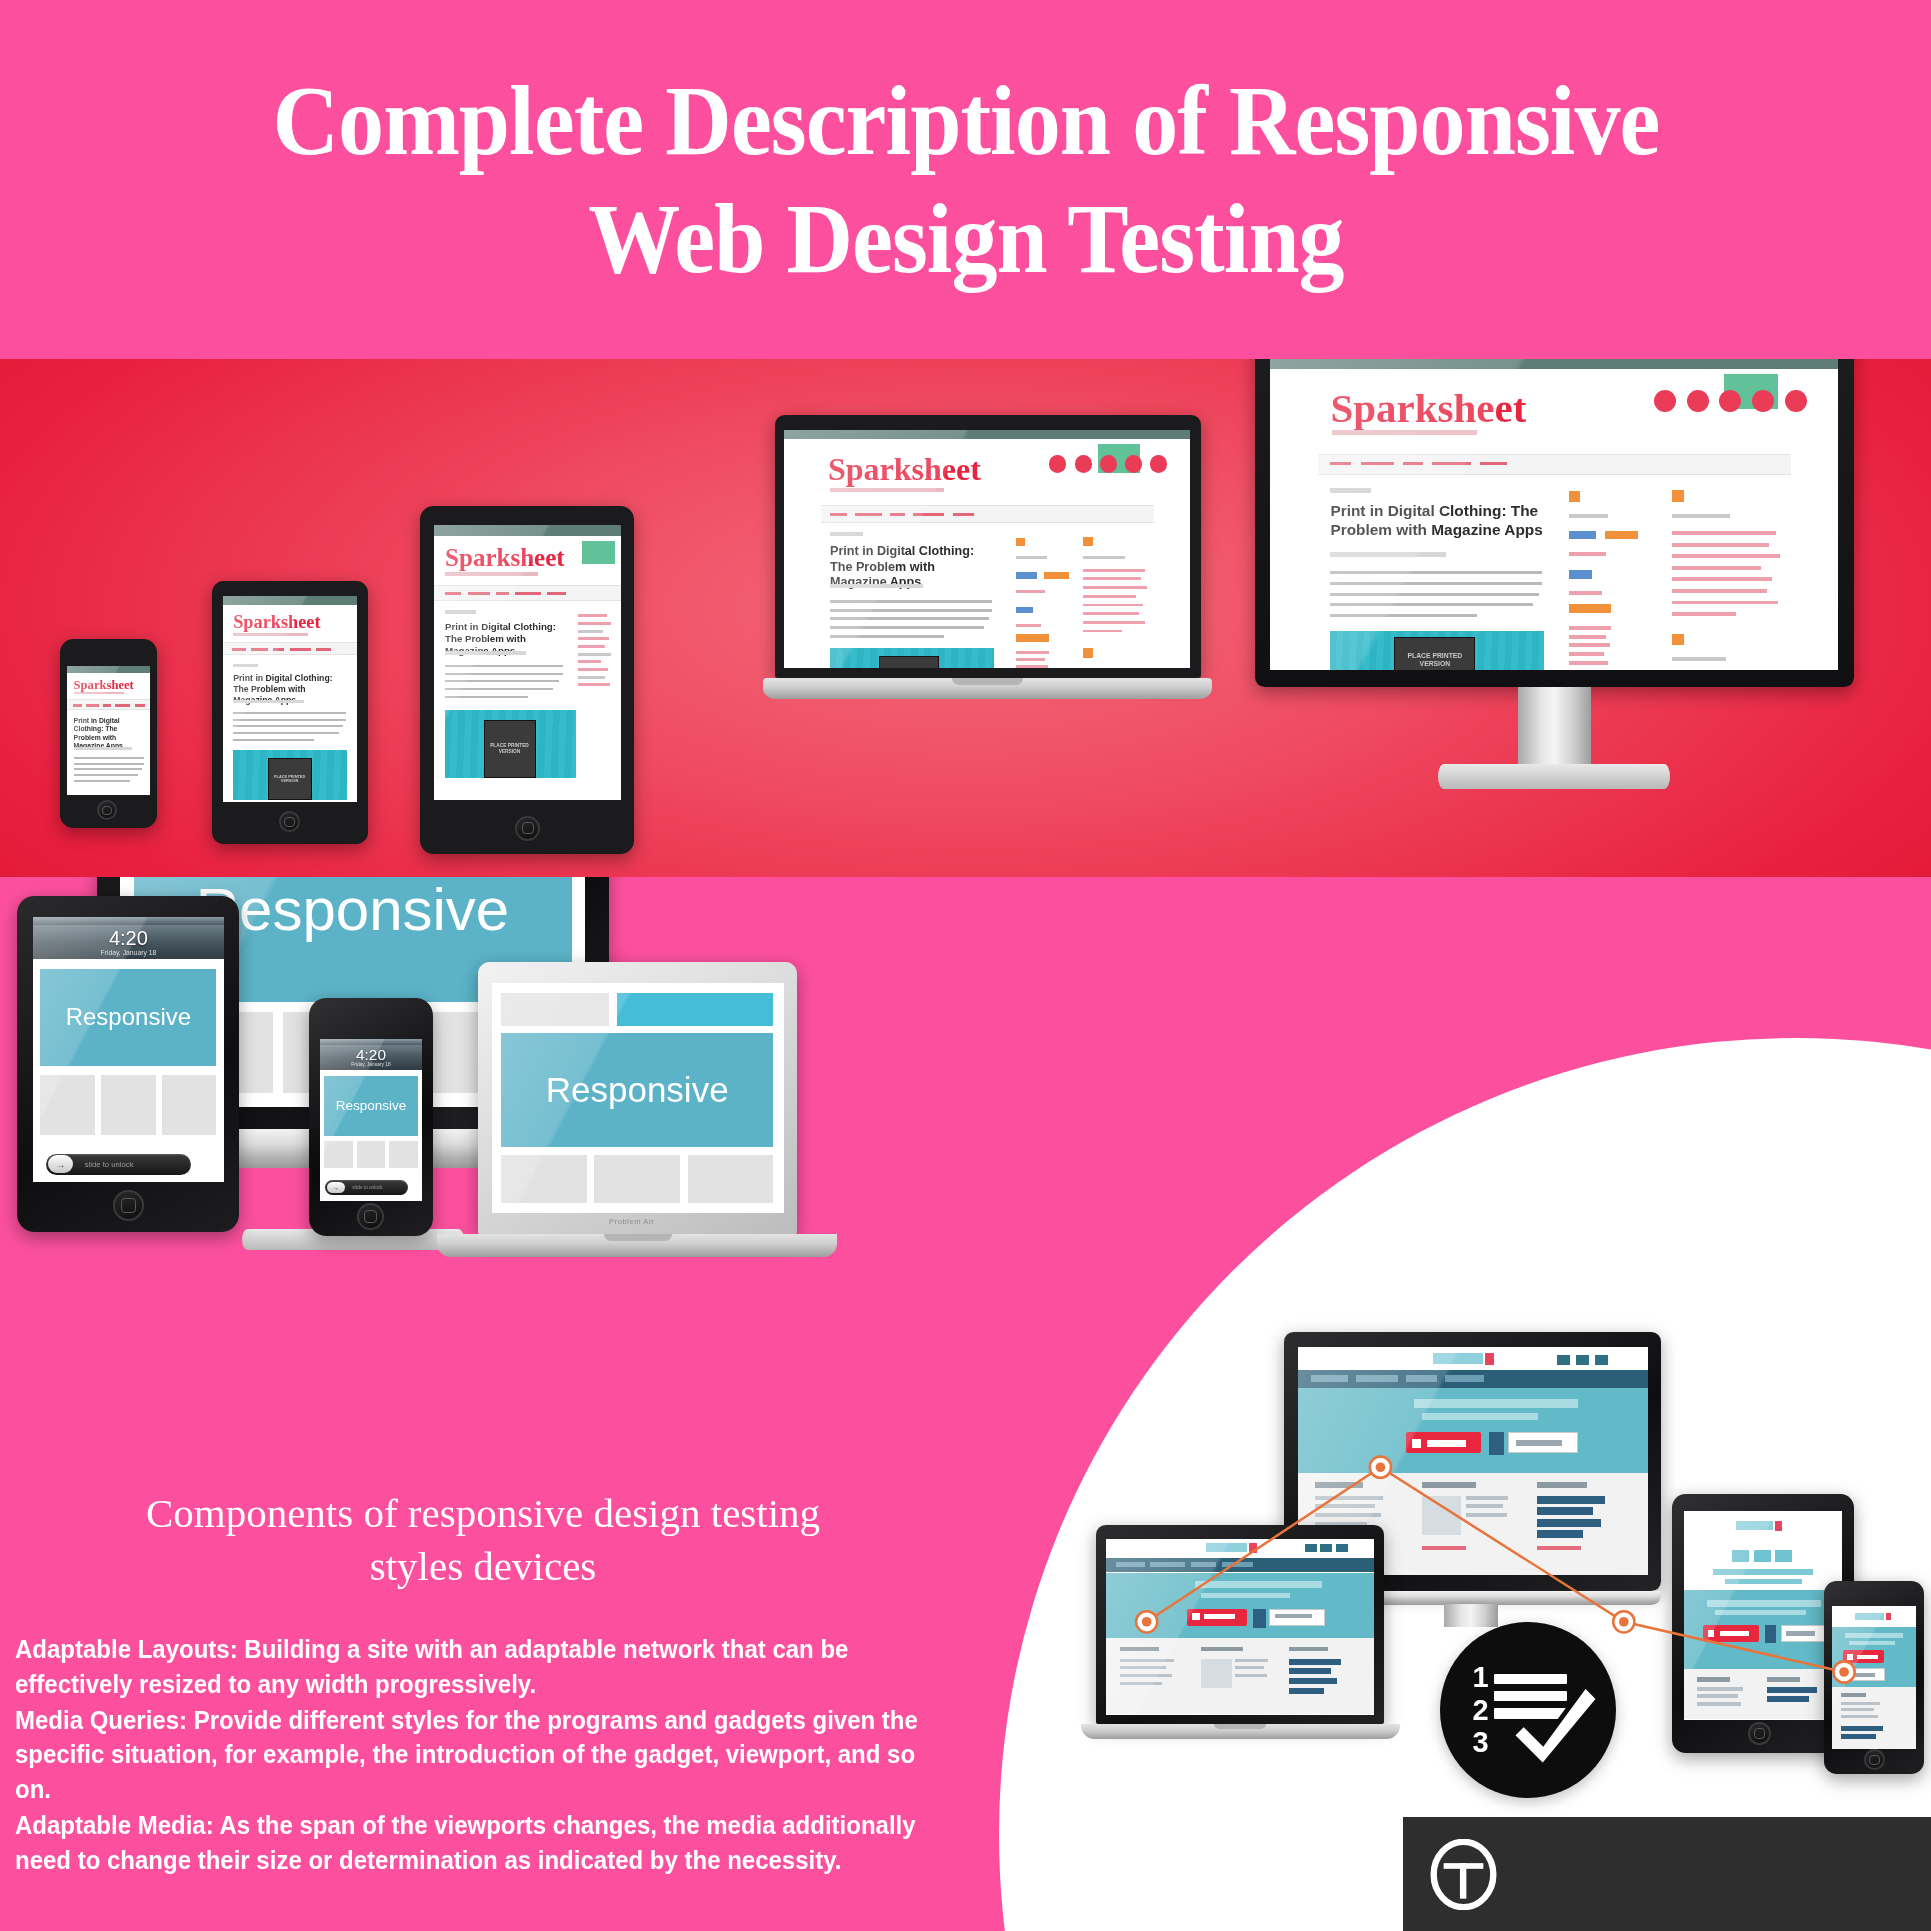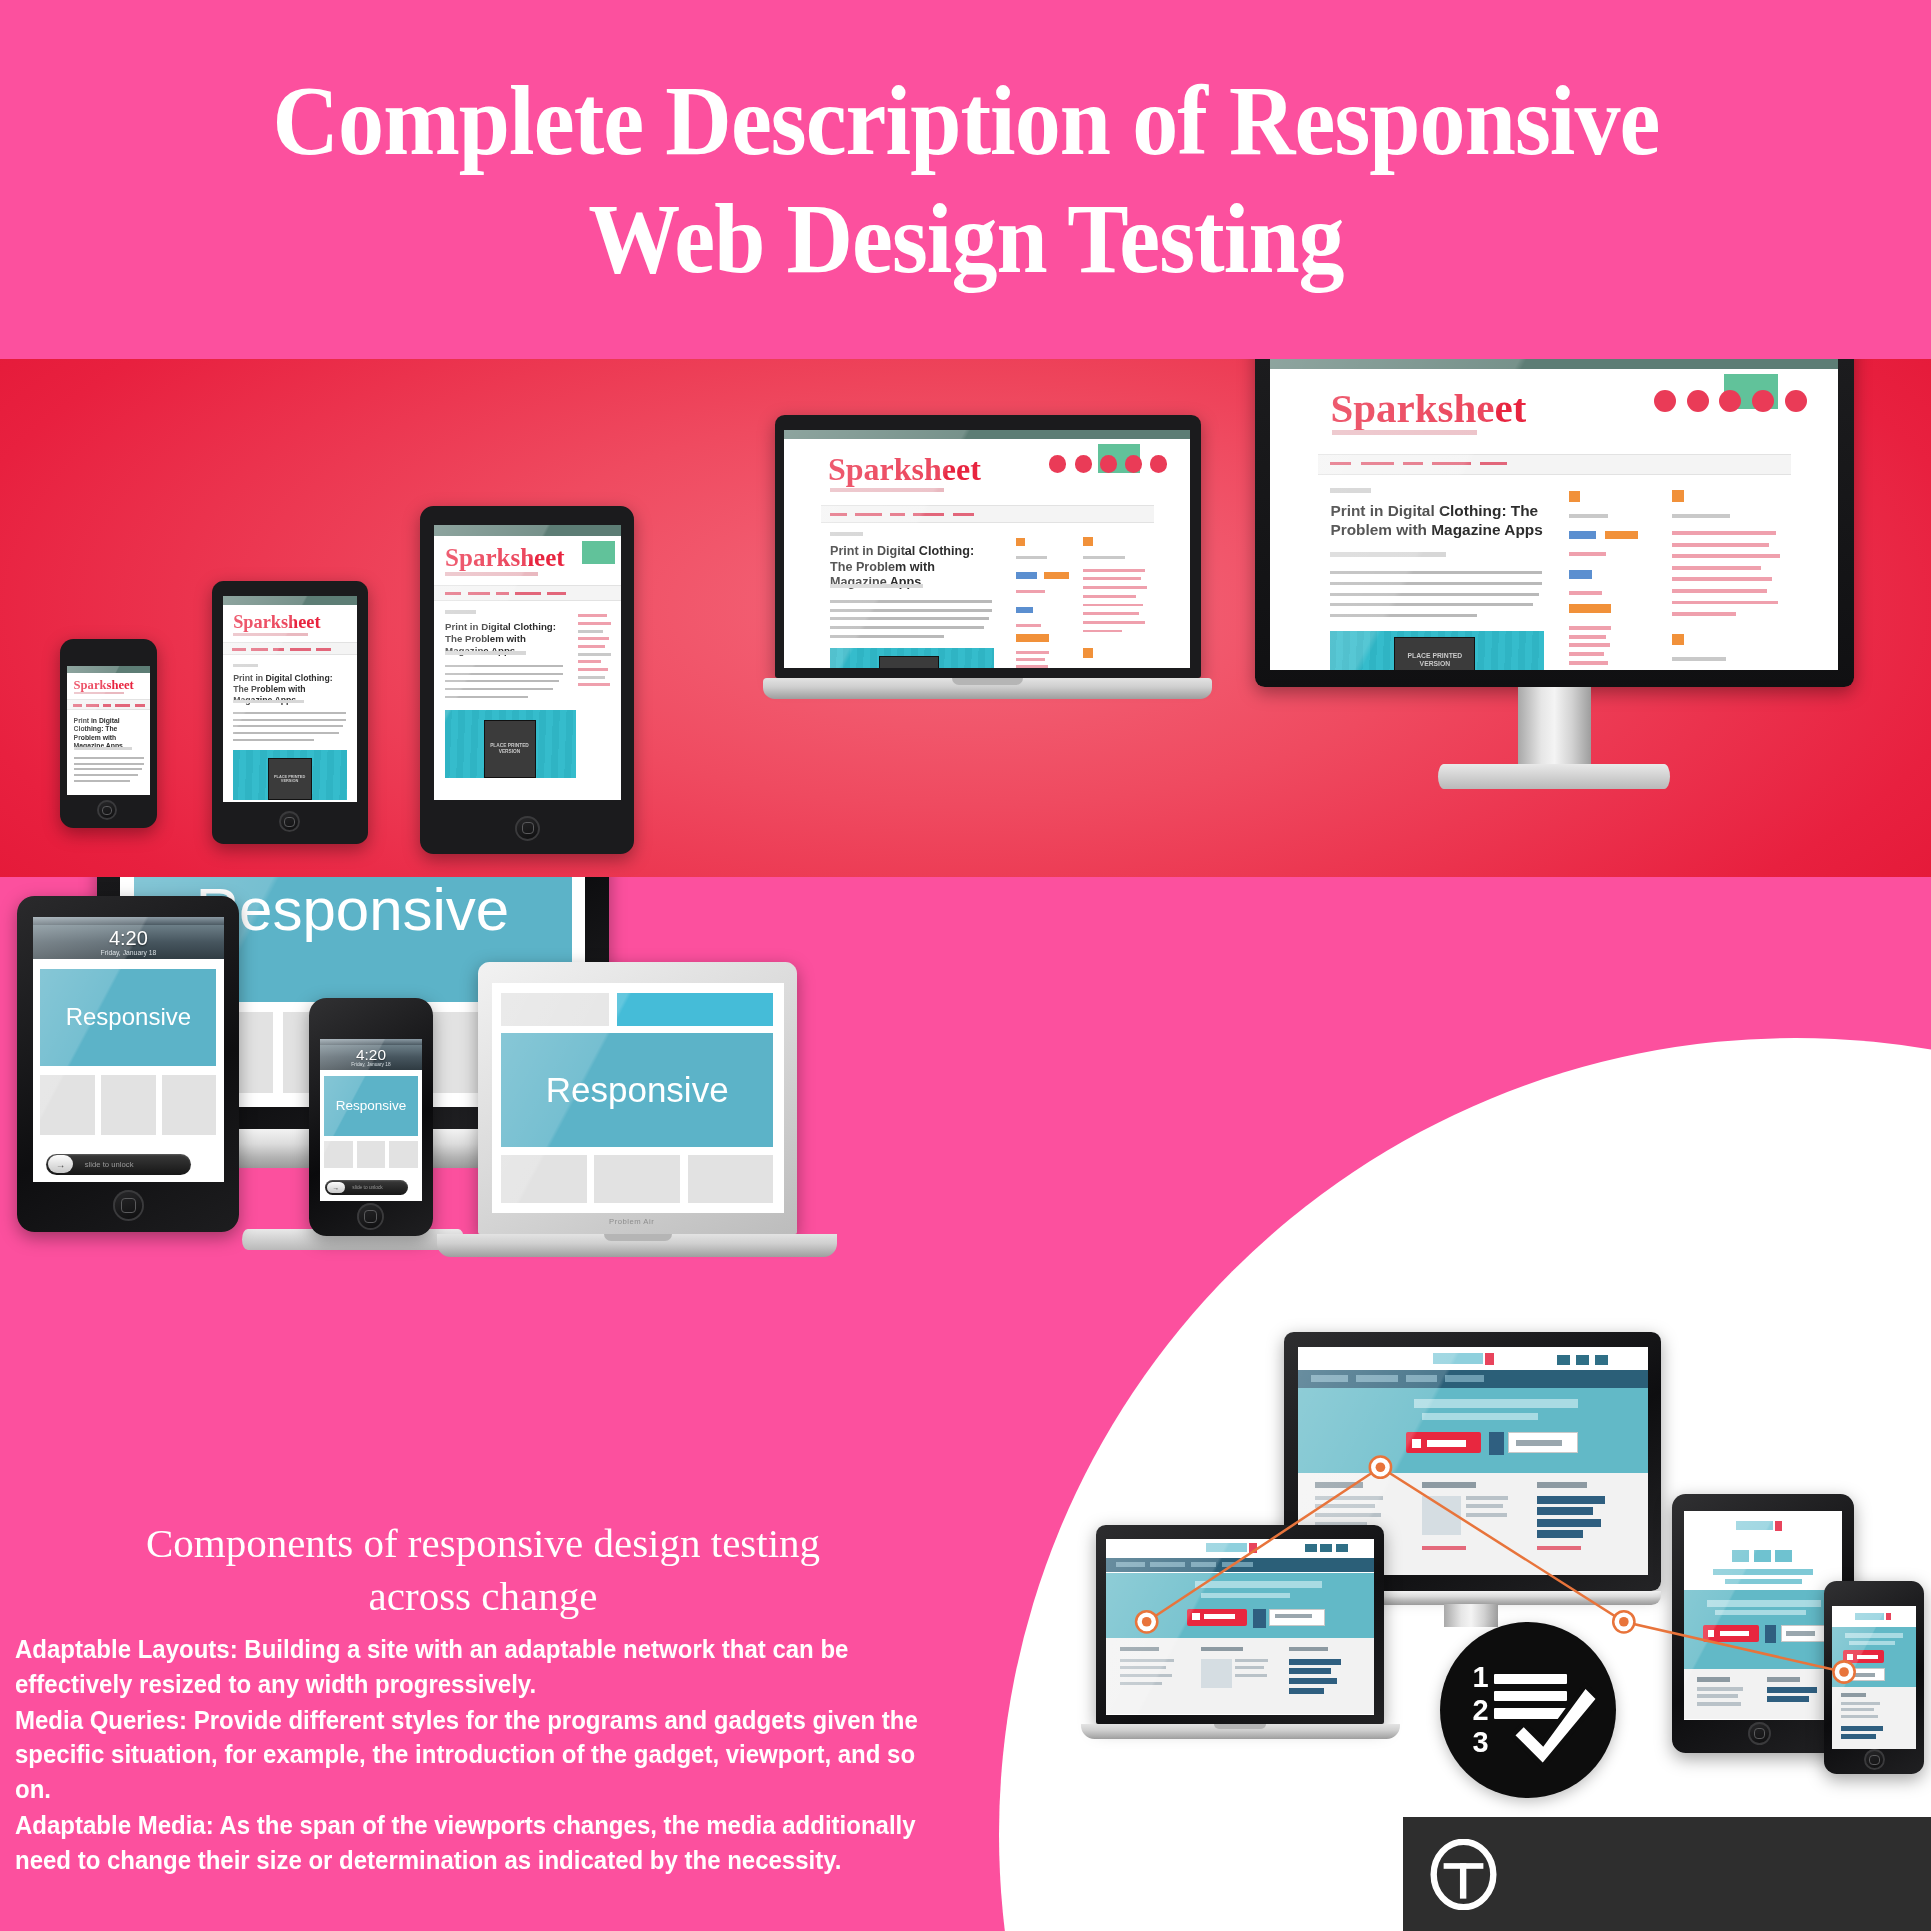--- a/index.html
+++ b/index.html
@@ -546,23 +546,23 @@
           <div class="rw-grey" style="flex:1;"></div>
         </div>
       </div>
       <div class="gloss"></div>
     </div>
     <div class="mb-label" style="left:131px; top:255px; font-size:7.7px;">Problem Air</div>
     <div class="mb-base" style="left:-41px; top:272px; width:400px; height:23px;"></div>
     <div class="mb-notch" style="left:126px; top:272px; width:68px; height:6.8px;"></div>
   </div>
 
-  <div class="sec-head" style="top:640px;">
+  <div class="sec-head" style="top:610px;">
     <div>Components of responsive design testing</div>
-    <div>across change</div>
+    <div>styles devices</div>
   </div>
 
   <div class="body-copy" style="top:755px;">
     <p>Adaptable Layouts: Building a site with an adaptable network that can be effectively resized to any width progressively.</p>
     <p>Media Queries: Provide different styles for the programs and gadgets given the specific situation, for example, the introduction of the gadget, viewport, and so on.</p>
     <p>Adaptable Media: As the span of the viewports changes, the media additionally need to change their size or determination as indicated by the necessity.</p>
   </div>
 </div>
 
 <div class="circle"></div>

